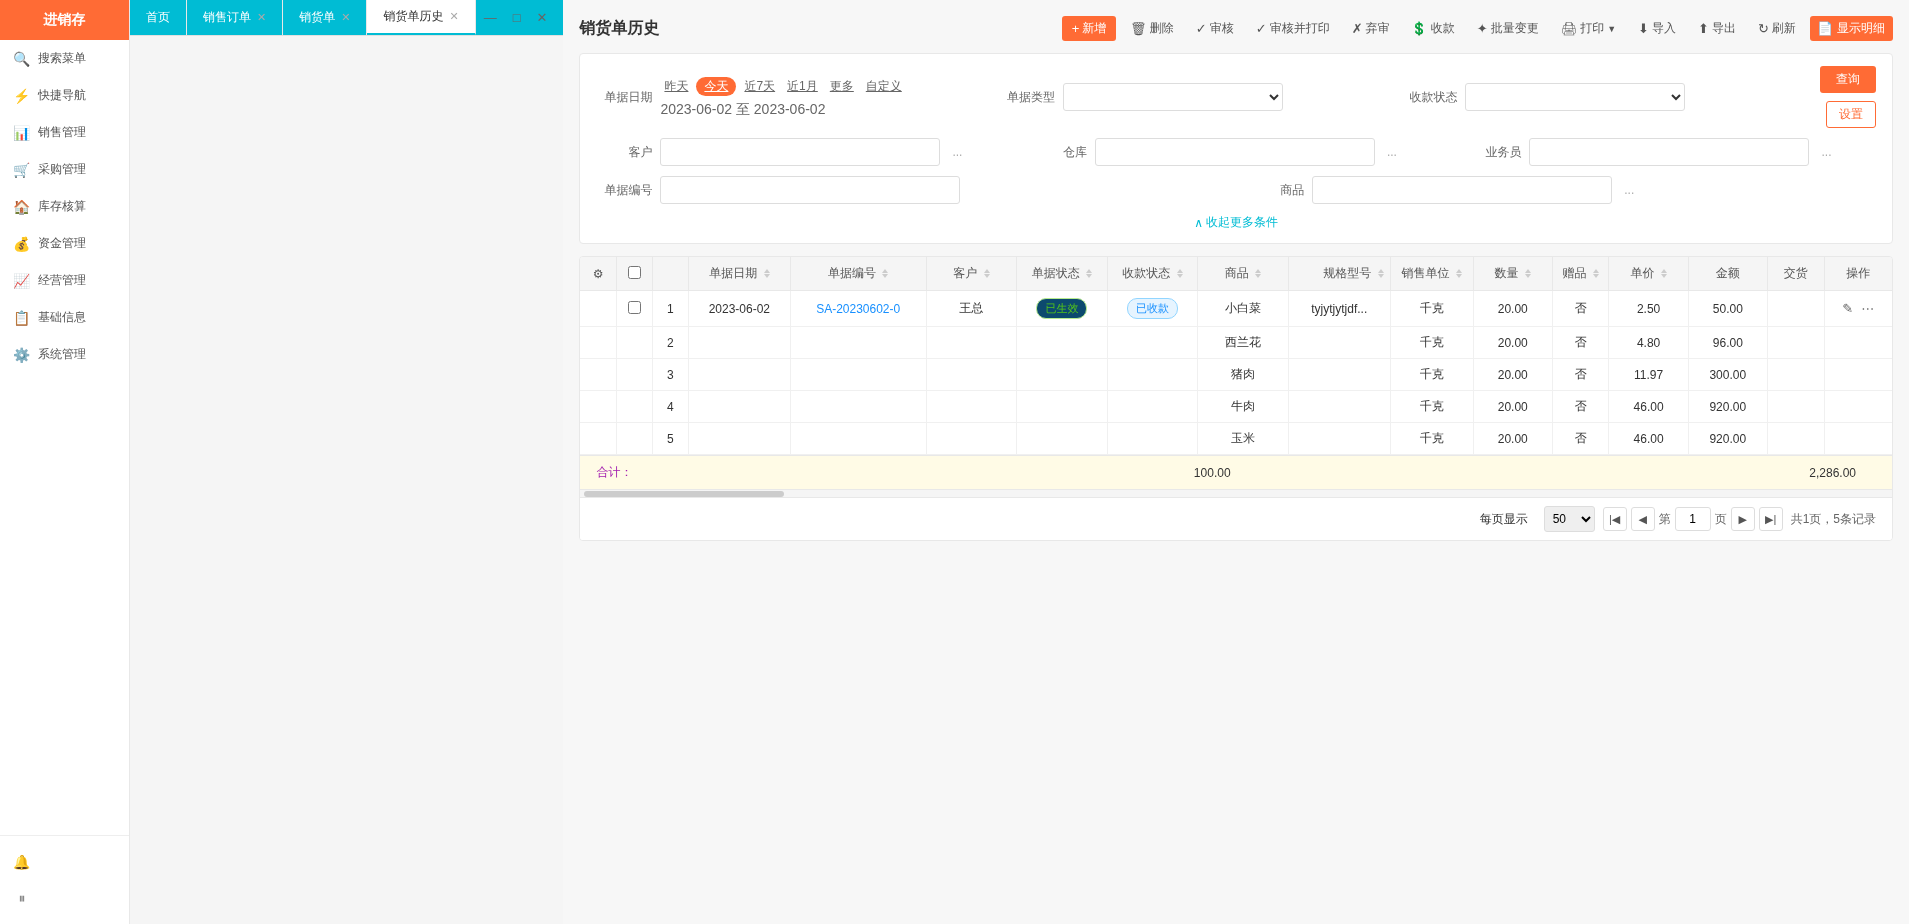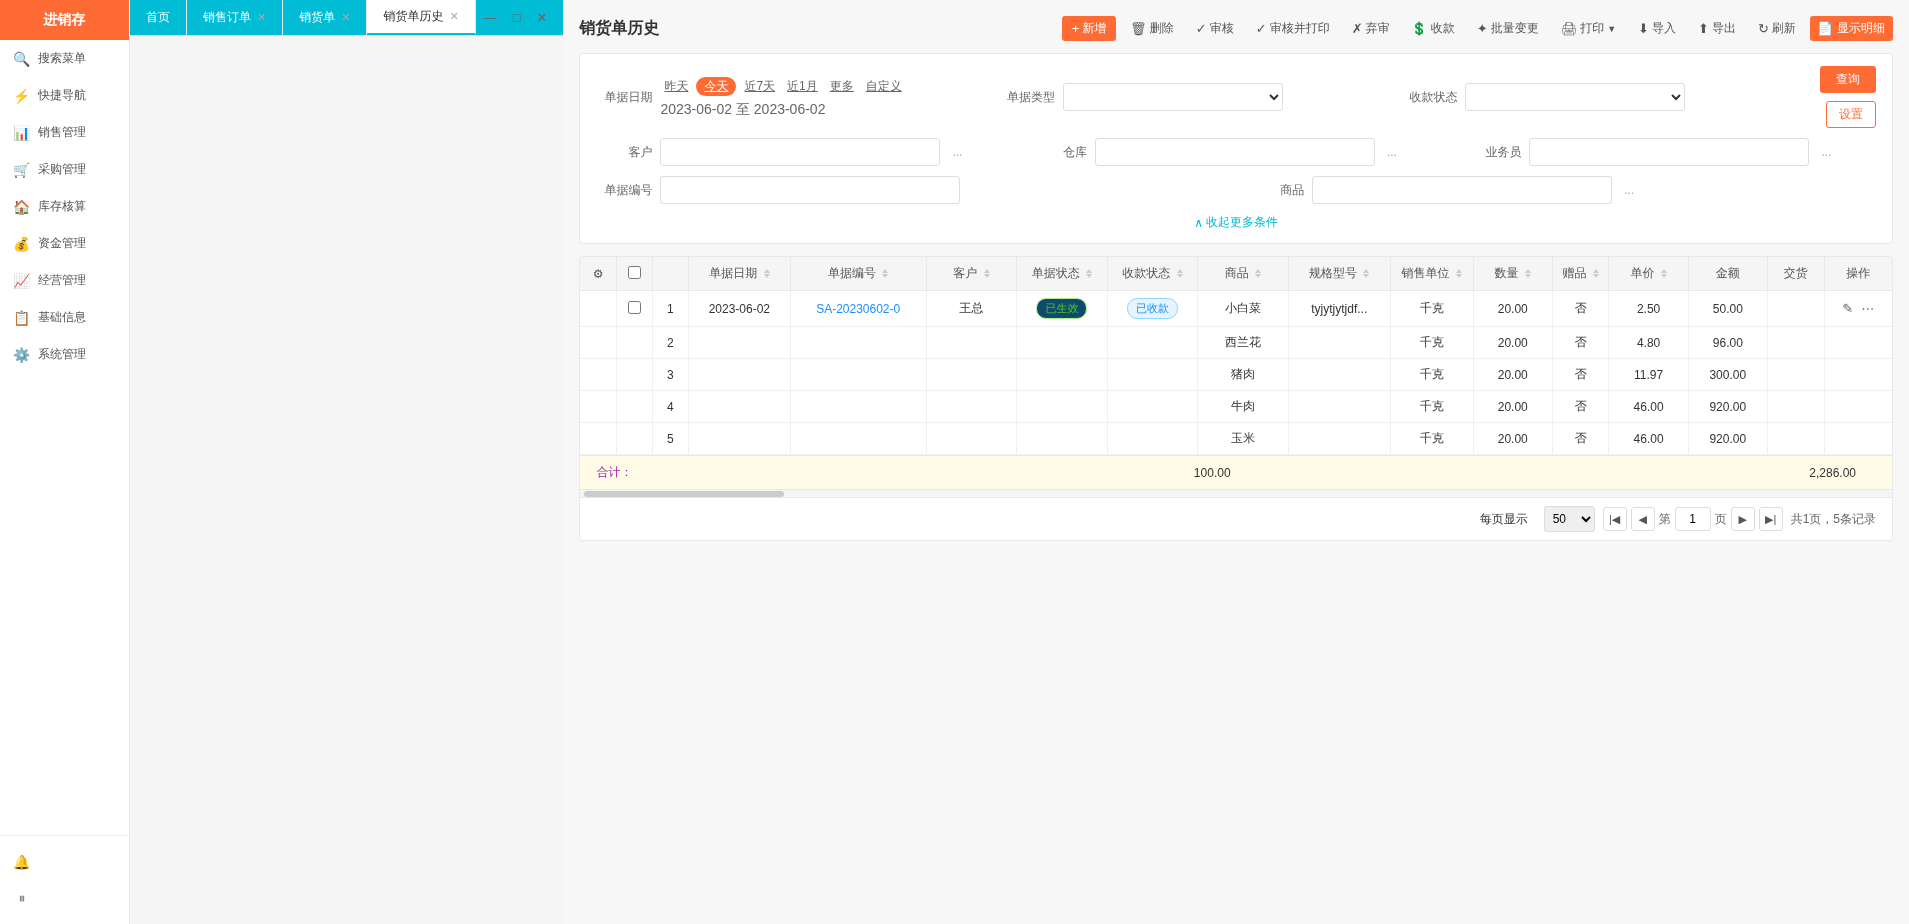--- a/index.html
+++ b/index.html
@@ -353,21 +353,21 @@
                 <span class="sort-arrow sort-down"></span>
               </span>
             </th>
             <th style="min-width:80px;">
               <span>商品</span>
               <span class="sort-icon">
                 <span class="sort-arrow sort-up"></span>
                 <span class="sort-arrow sort-down"></span>
               </span>
             </th>
-            <th style="min-width:90px;">
+            <th style="min-width:90px;text-align:right;">
               <span>规格型号</span>
               <span class="sort-icon">
                 <span class="sort-arrow sort-up"></span>
                 <span class="sort-arrow sort-down"></span>
               </span>
             </th>
             <th style="min-width:70px;">
               <span>销售单位</span>
               <span class="sort-icon">
                 <span class="sort-arrow sort-up"></span>

